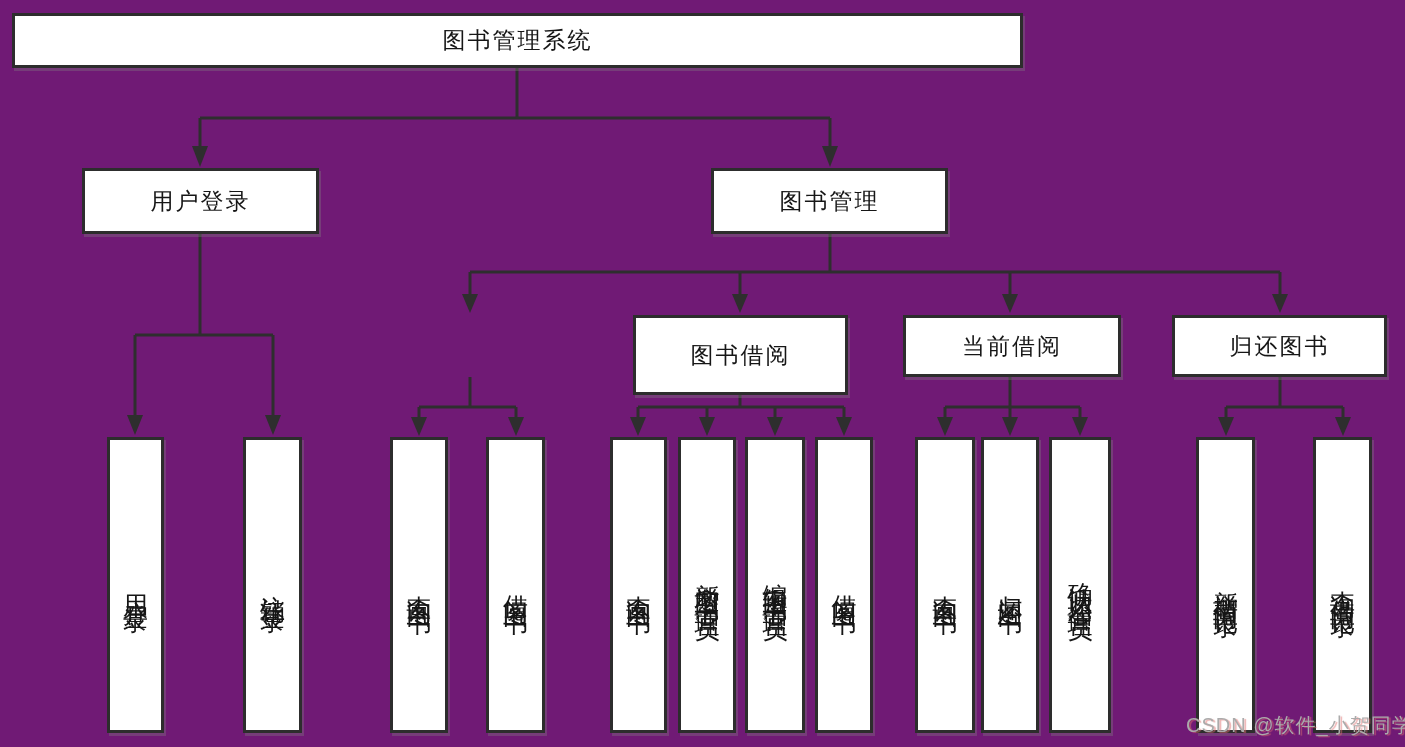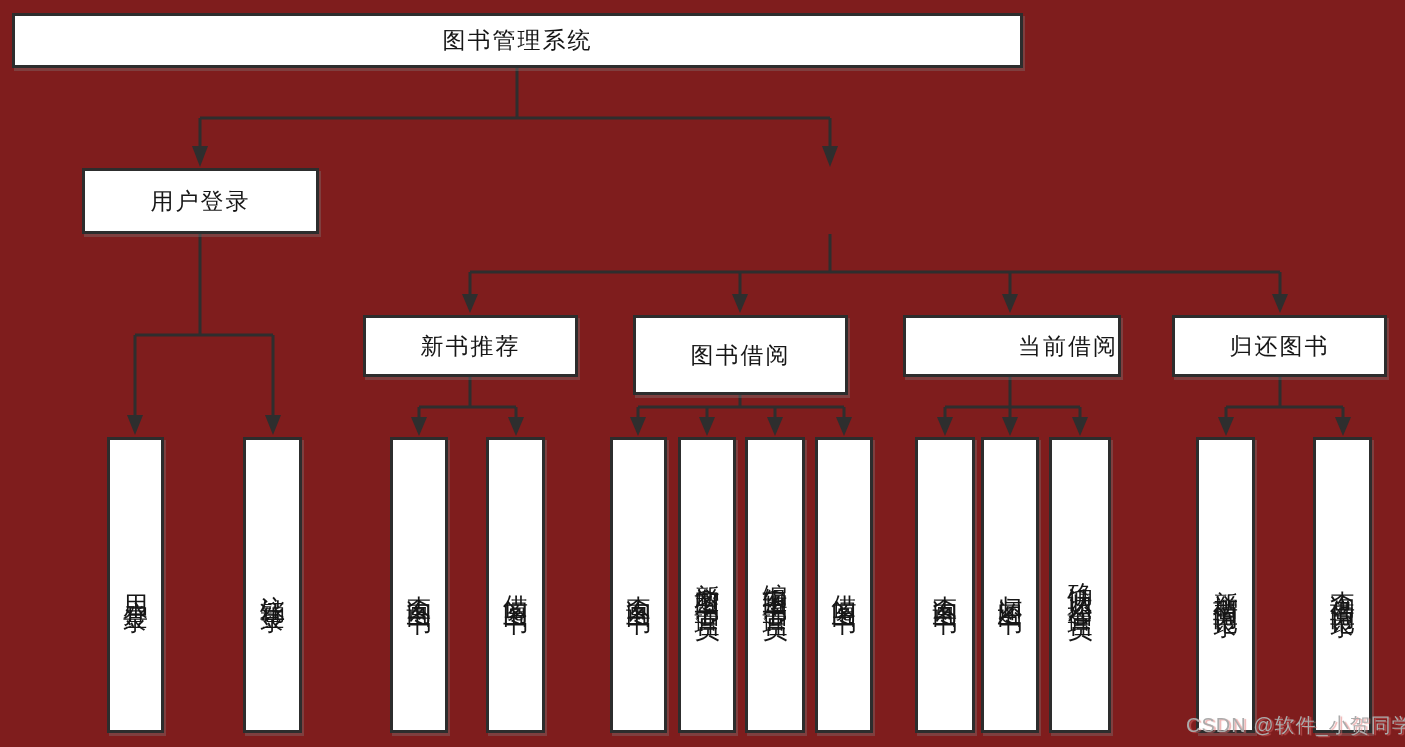--- a/index.html
+++ b/index.html
@@ -1,19 +1,19 @@
 <!DOCTYPE html>
 <html><head>
 <meta charset="utf-8">
 <style>
   html,body{margin:0;padding:0;background:#ffffff;}
   #stage{
     position:relative;
     width:1405px;height:747px;
-    background:#7f1d1d;
+    background:#701a75;
     font-family:"Liberation Sans", sans-serif;
     color:#1a1a1a;
     overflow:hidden;
   }
   
   .hnode{
     position:absolute;
     box-sizing:border-box;
     background:#ffffff;
     border:3px solid #2d2d2d;
@@ -90,28 +90,28 @@
     </g>
   </svg>
 
   <div class="hnode" style="left:12px;top:13px;width:1011px;height:55px;">
     <span>图书管理系统</span>
   </div>
 
   <div class="hnode" style="left:82px;top:168px;width:237px;height:66px;">
     <span>用户登录</span>
   </div>
+  <div class="hnode" style="left:711px;top:168px;width:237px;height:66px;">
+    <span>图书管理</span>
+  </div>
 
-  <div class="hnode" style="left:363px;top:315px;width:215px;height:62px;">
-    <span>新书推荐</span>
-  </div>
   <div class="hnode" style="left:633px;top:315px;width:215px;height:80px;">
     <span>图书借阅</span>
   </div>
-  <div class="hnode" style="left:903px;top:315px;width:218px;height:62px;justify-content:flex-end;">
+  <div class="hnode" style="left:903px;top:315px;width:218px;height:62px;">
     <span>当前借阅</span>
   </div>
   <div class="hnode" style="left:1172px;top:315px;width:215px;height:62px;">
     <span>归还图书</span>
   </div>
 
   <div class="vnode" style="left:107px;width:57px;">
     <span class="vtext">用户登录</span>
   </div>
   <div class="vnode" style="left:243px;width:59px;">

